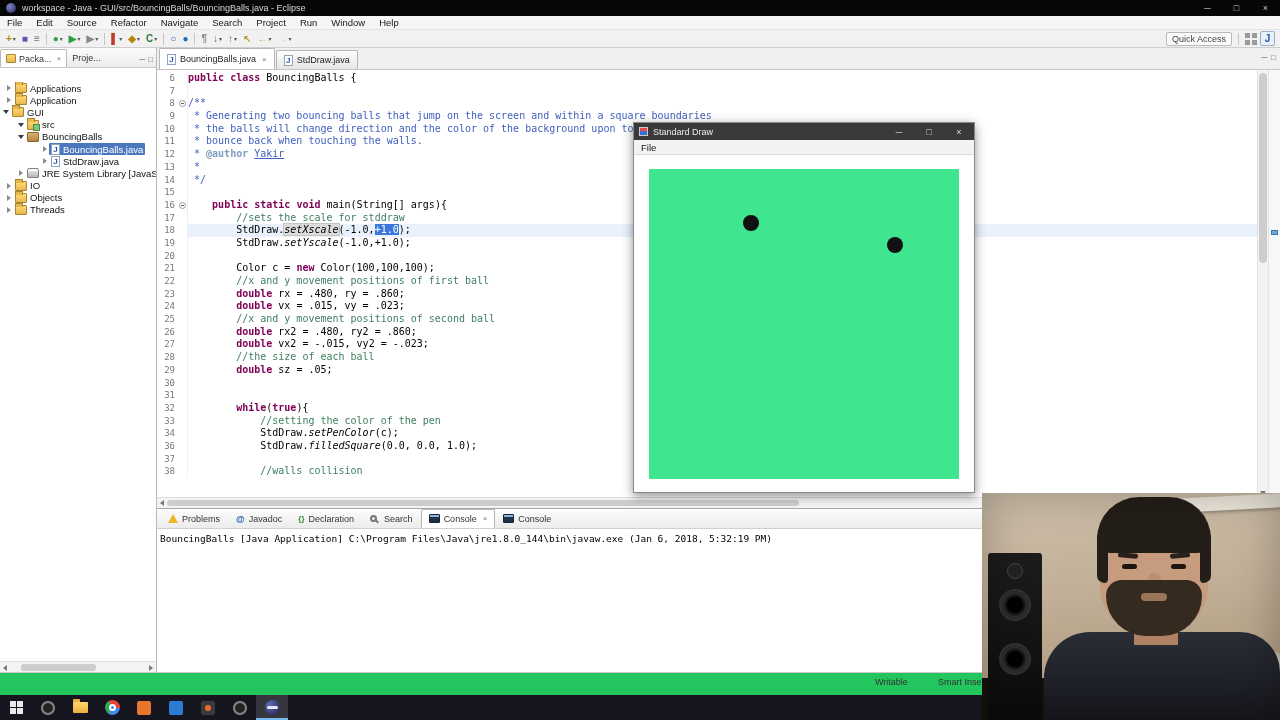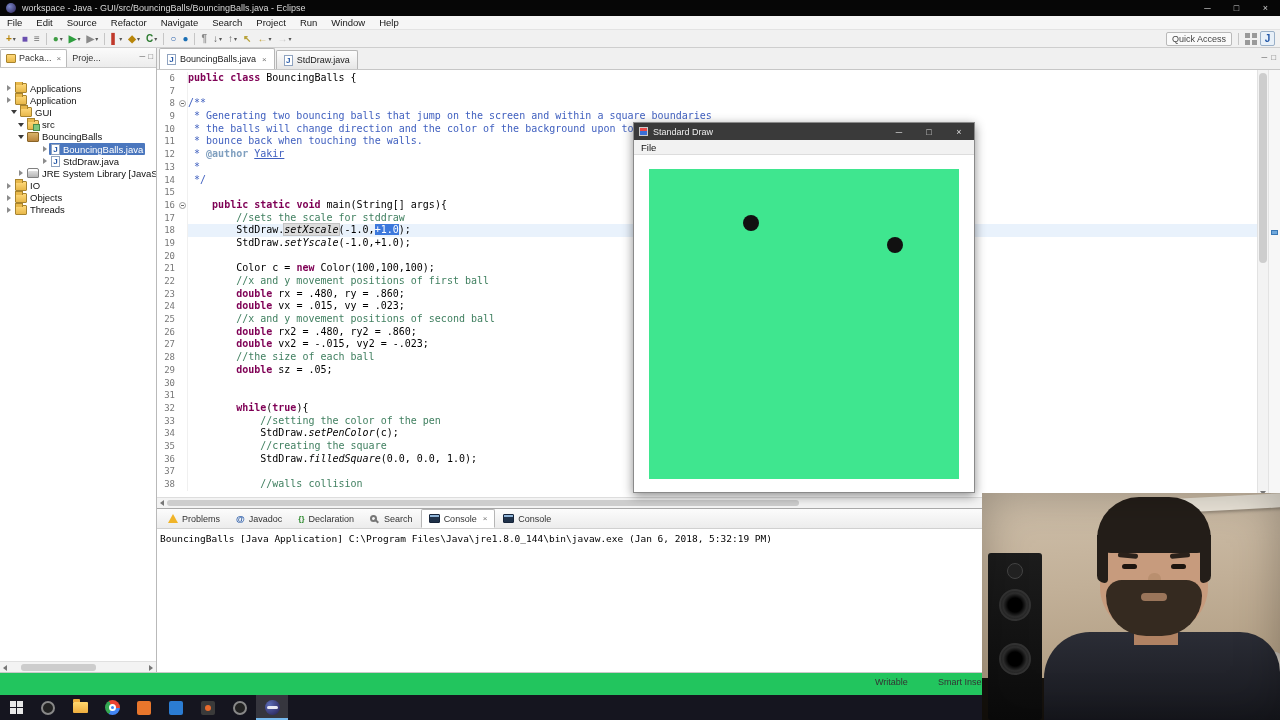--- a/index.html
+++ b/index.html
@@ -29,21 +29,21 @@
 .qa-btn{border:1px solid #b9b9b9;border-radius:2px;background:#fafafa;padding:1px 5px;font-size:9px;color:#444}
 .persp-grid{width:12px;height:12px;background:
  linear-gradient(#9a9a9a,#9a9a9a) 0 0/5px 5px no-repeat,
  linear-gradient(#9a9a9a,#9a9a9a) 7px 0/5px 5px no-repeat,
  linear-gradient(#9a9a9a,#9a9a9a) 0 7px/5px 5px no-repeat,
  linear-gradient(#9a9a9a,#9a9a9a) 7px 7px/5px 5px no-repeat}
 .persp-java{width:15px;height:15px;border:1px solid #9ab0c8;background:#e8f0f8;color:#2458a8;font-weight:bold;font-size:10px;display:flex;align-items:center;justify-content:center;border-radius:2px}
 
 
 .explorer{position:absolute;left:0;top:48px;width:157px;bottom:44px;background:#fff;border-right:1px solid #b9b9b9}
-.exp-header{height:20px;background:linear-gradient(#fbfbfb,#ececec);border-bottom:1px solid #c9c9c9;display:flex;align-items:center;font-size:9px;color:#333}
+.exp-header{height:20px;background:linear-gradient(#fbfbfb,#ececec);border-bottom:1px solid #c9c9c9;display:flex;align-items:flex-end;font-size:9px;color:#333}
 .exp-tab{display:flex;align-items:center;gap:3px;height:18px;padding:0 5px;white-space:nowrap}
 .exp-tab.active{background:#fff;border:1px solid #bbb;border-bottom:none;border-radius:2px 2px 0 0}
 .exp-tab-icon{width:10px;height:9px;background:linear-gradient(#ffd97a,#e8b84a);border:1px solid #a8842e;border-radius:1px}
 .exp-btns{margin-left:auto;display:flex;gap:3px;padding:0 3px 3px 0;color:#666;font-size:8px}
 .exp-btn{cursor:default}
 .tab-close{color:#777;font-size:8px;margin-left:2px}
 .tree{position:absolute;top:34px;left:0;right:0;bottom:18px;overflow:hidden}
 .trow{display:flex;align-items:center;height:12.2px;font-size:9.5px;color:#111;white-space:nowrap}
 .arrow{width:9px;flex:none;display:flex;align-items:center;justify-content:center}
 .arrow.col::after{content:"";border-left:4px solid #8c8c8c;border-top:3px solid transparent;border-bottom:3px solid transparent}
@@ -306,21 +306,21 @@
             <span class="tlabel">Applications</span>
           </span>
         </div>
         <div class="trow" style="padding-left: 4px;">
           <span class="arrow col"></span>
           <span class="tsel">
             <span class="ti ti-project"></span>
             <span class="tlabel">Application</span>
           </span>
         </div>
-        <div class="trow" style="padding-left: 9px;">
+        <div class="trow" style="padding-left: 1px;">
           <span class="arrow exp"></span>
           <span class="tsel">
             <span class="ti ti-project"></span>
             <span class="tlabel">GUI</span>
           </span>
         </div>
         <div class="trow" style="padding-left: 16px;">
           <span class="arrow exp"></span>
           <span class="tsel">
             <span class="ti ti-src"></span>
@@ -545,25 +545,20 @@
           </div>
           <div class="code-line">
             <span class="ln">33</span>
             <span class="foldc"></span>
             <span class="lt"><span class="c">            //setting the color of the pen</span></span>
           </div>
           <div class="code-line">
             <span class="ln">34</span>
             <span class="foldc"></span>
             <span class="lt"><span>            StdDraw.</span><span class="m">setPenColor</span><span>(c);</span></span>
-          </div>
-          <div class="code-line">
-            <span class="ln">35</span>
-            <span class="foldc"></span>
-            <span class="lt"><span class="c">            //creating the square</span></span>
           </div>
           <div class="code-line">
             <span class="ln">36</span>
             <span class="foldc"></span>
             <span class="lt"><span>            StdDraw.</span><span class="m">filledSquare</span><span>(0.0, 0.0, 1.0);</span></span>
           </div>
           <div class="code-line">
             <span class="ln">37</span>
             <span class="foldc"></span>
             <span class="lt"></span>

